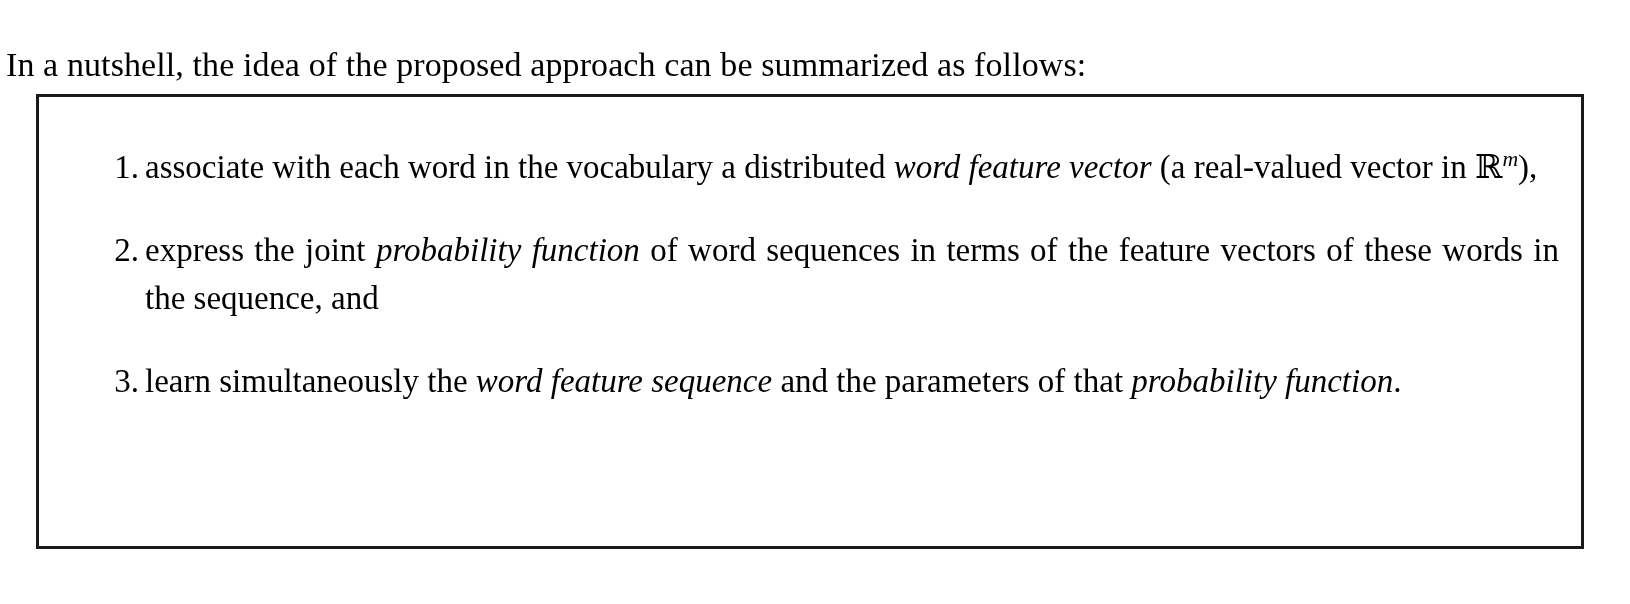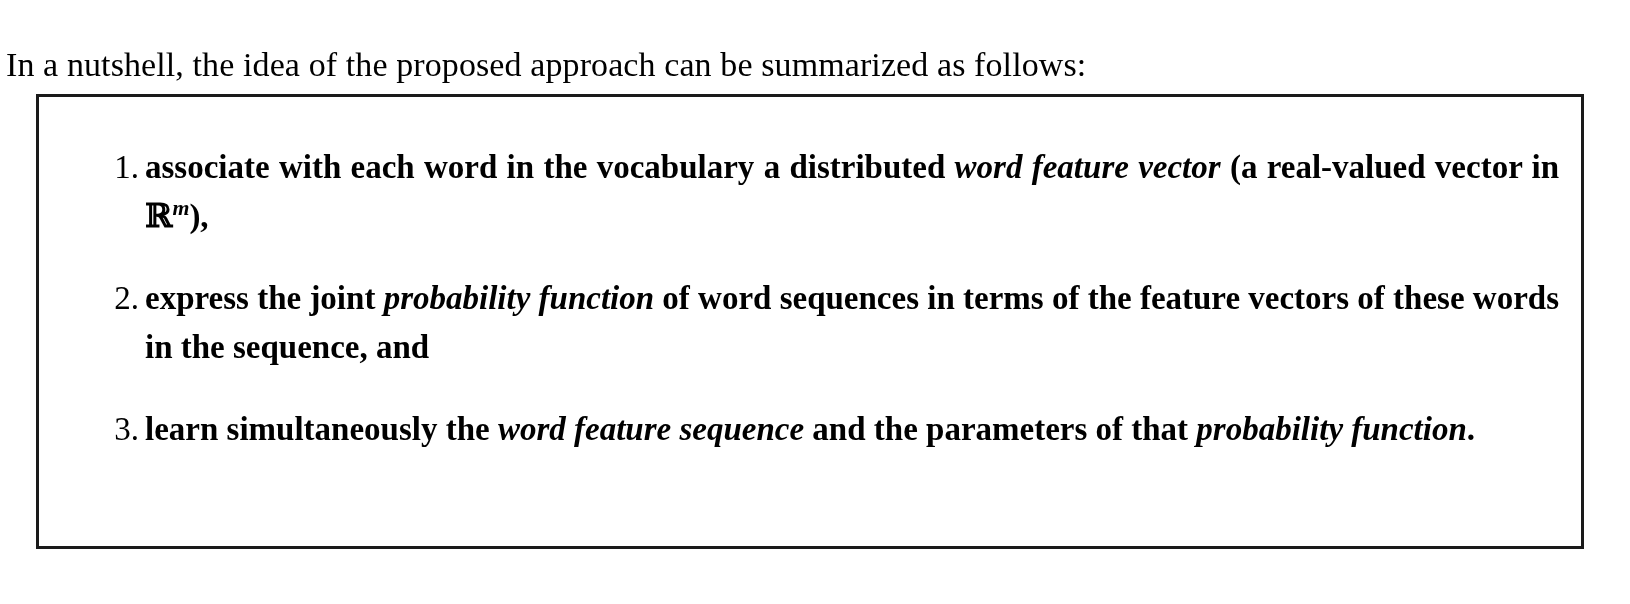--- a/index.html
+++ b/index.html
@@ -66,21 +66,20 @@
     position: absolute;
     left: 0;
     top: 0;
     width: 42px;
     text-align: right;
     font-size: 33px;
     line-height: 1.47;
   }
   .body-text {
     display: block;
-    font-weight: bold;
   }
   i, .it {
     font-style: italic;
   }
   .bb {
     font-family: "DejaVu Serif", serif;
     font-style: normal;
   }
   sup.m {
     font-style: italic;

